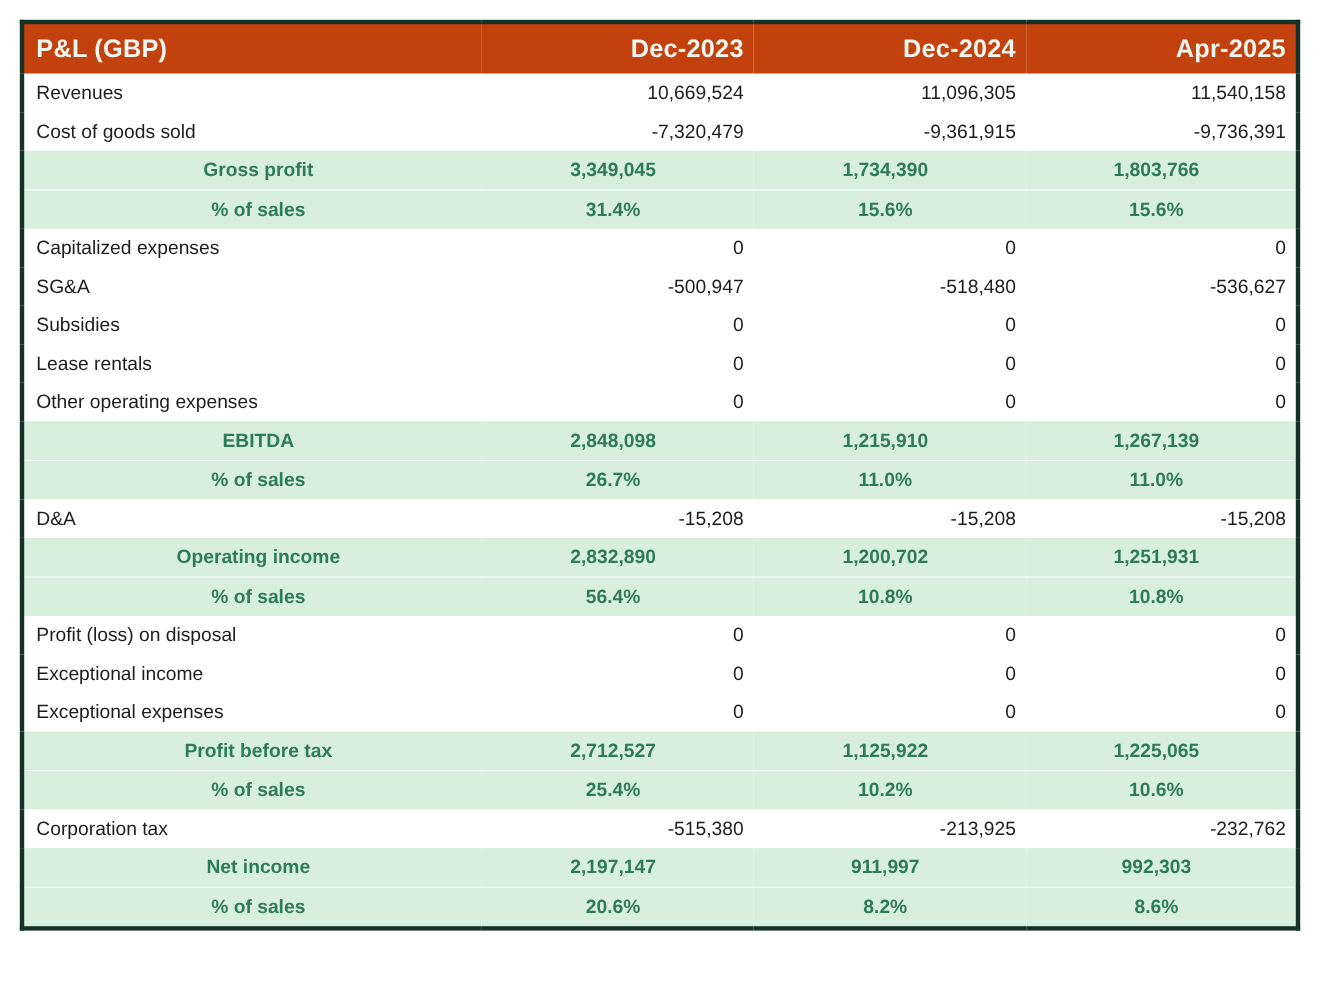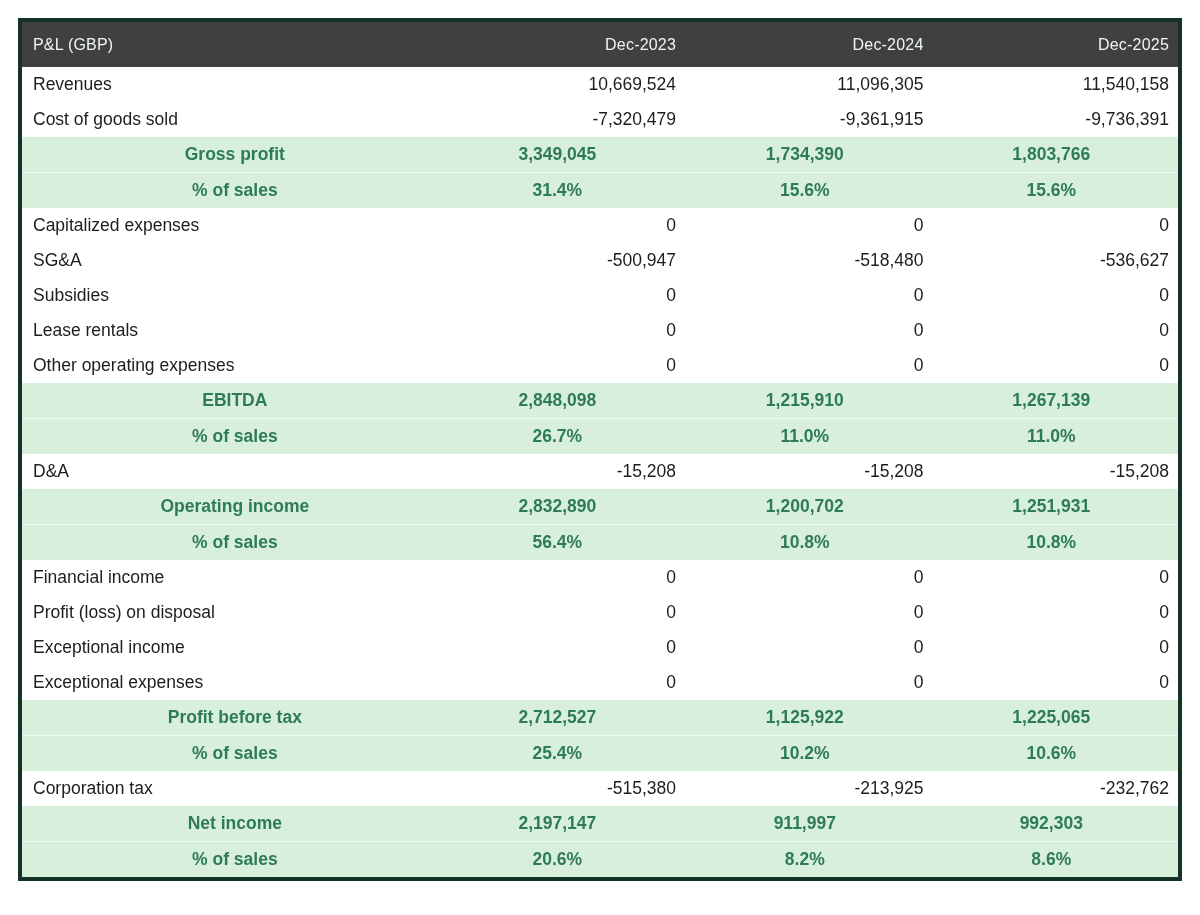--- a/index.html
+++ b/index.html
@@ -20,24 +20,24 @@
   }
   table{
     width:100%;
     border-collapse:collapse;
     table-layout:fixed;
     border:4px solid #143226;
   }
   col.c-label{width:36%;}
   col.c-num{width:21.33%;}
   thead th{
-    background:#404040;
+    background:#c2410c;
     color:#edf6f0;
-    font-weight:400;
-    font-size:16px;
+    font-weight:700;
+    font-size:23px;
     height:43px;
     letter-spacing:0.2px;
     white-space:nowrap;
   }
   th.label, td.label{
     text-align:left;
     padding-left:11px;
   }
   th.num, td.num{
     text-align:right;
@@ -69,21 +69,21 @@
       <col class="c-label">
       <col class="c-num">
       <col class="c-num">
       <col class="c-num">
     </colgroup>
     <thead>
       <tr>
           <th class="label">P&amp;L (GBP)</th>
           <th class="num">Dec-2023</th>
           <th class="num">Dec-2024</th>
-          <th class="num">Dec-2025</th>
+          <th class="num">Apr-2025</th>
         </tr>
     </thead>
     <tbody>
         <tr>
           <td class="label">Revenues</td>
           <td class="num">10,669,524</td>
           <td class="num">11,096,305</td>
           <td class="num">11,540,158</td>
         </tr>
         <tr>
@@ -156,26 +156,20 @@
           <td class="label">Operating income</td>
           <td class="num">2,832,890</td>
           <td class="num">1,200,702</td>
           <td class="num">1,251,931</td>
         </tr>
         <tr class="hl">
           <td class="label">% of sales</td>
           <td class="num">56.4%</td>
           <td class="num">10.8%</td>
           <td class="num">10.8%</td>
-        </tr>
-        <tr>
-          <td class="label">Financial income</td>
-          <td class="num">0</td>
-          <td class="num">0</td>
-          <td class="num">0</td>
         </tr>
         <tr>
           <td class="label">Profit (loss) on disposal</td>
           <td class="num">0</td>
           <td class="num">0</td>
           <td class="num">0</td>
         </tr>
         <tr>
           <td class="label">Exceptional income</td>
           <td class="num">0</td>

